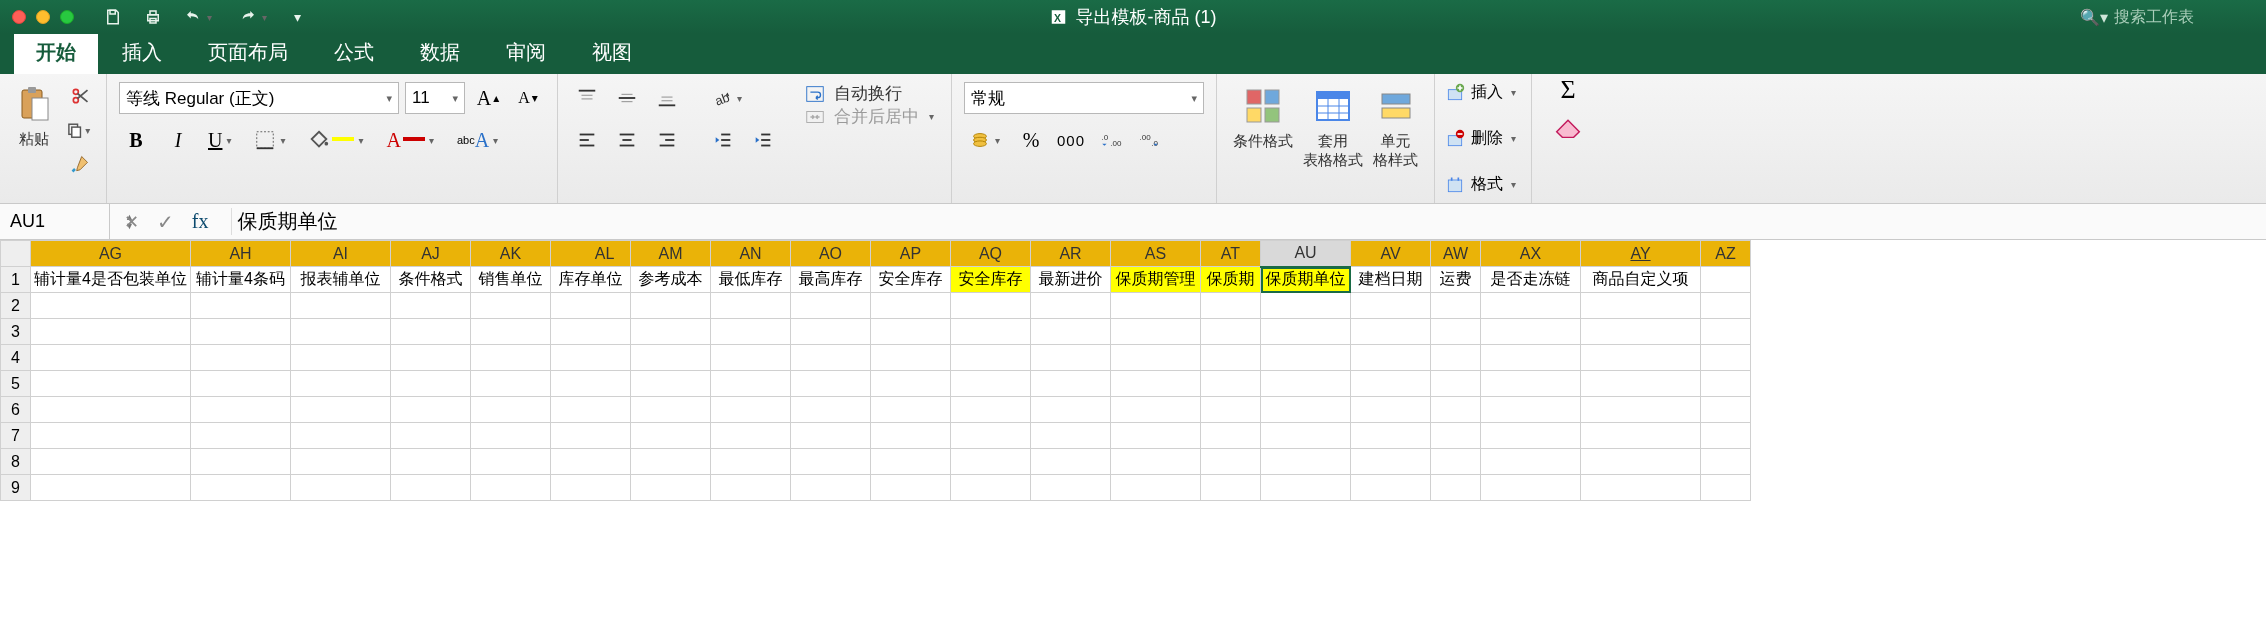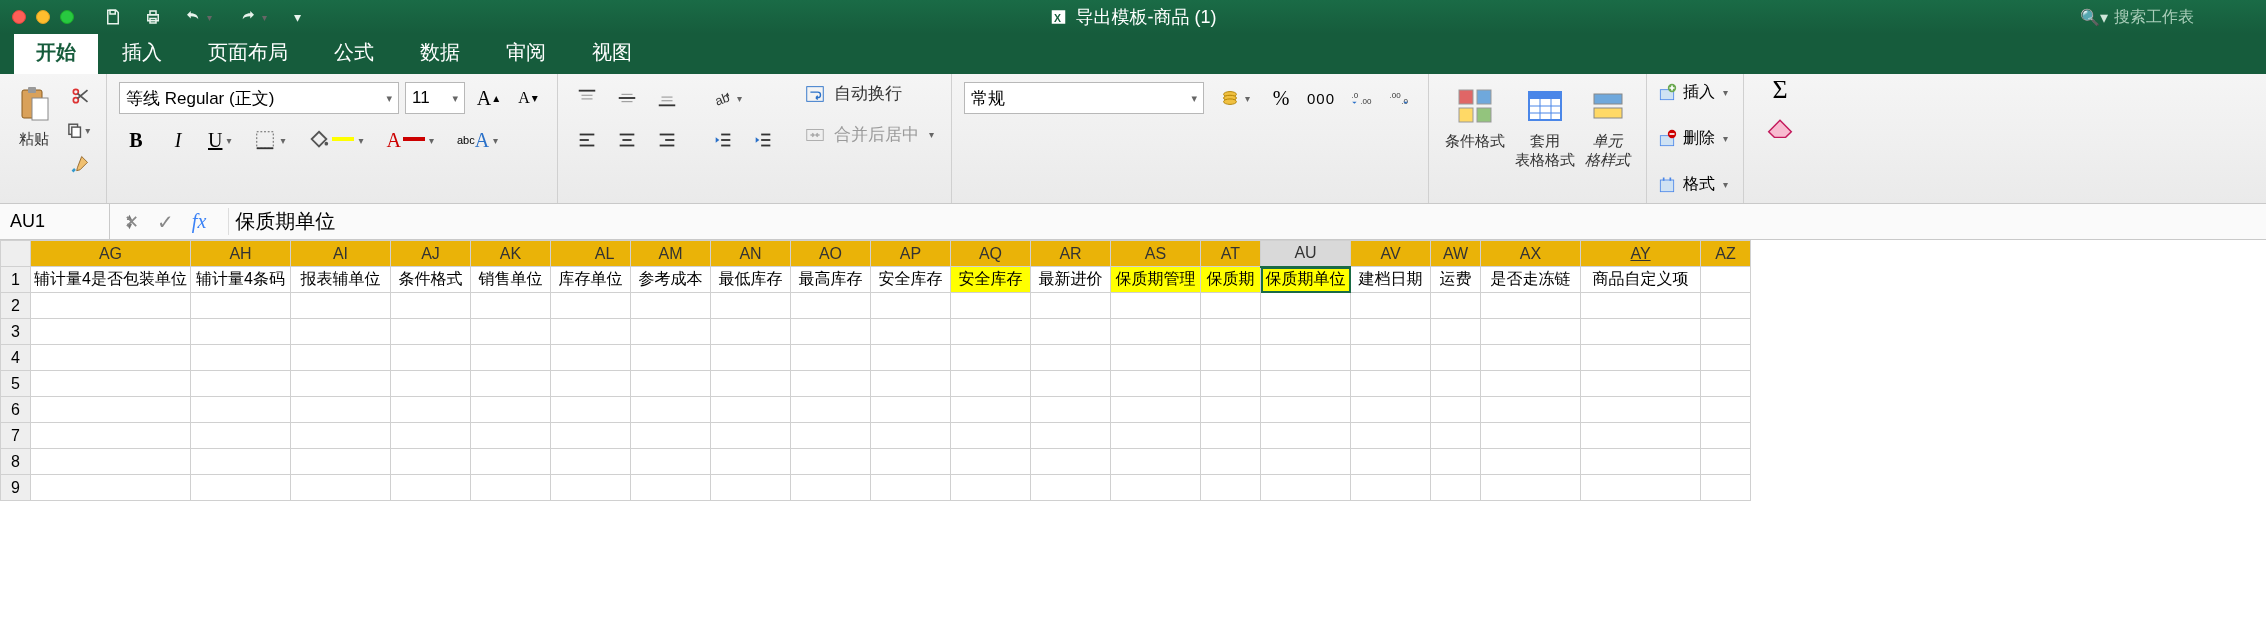--- a/index.html
+++ b/index.html
@@ -47,46 +47,46 @@
   .fontsize { width:60px;}
   .iconbtn { height:32px; min-width:34px; background:#fff0; border:1px solid transparent; display:flex; align-items:center; justify-content:center; cursor:pointer; padding:0 4px; gap:2px;}
   .iconbtn svg { width:22px; height:22px;}
   .stylebtns { display:flex; gap:8px;}
   .txt { font-size:20px; font-family: "Times New Roman", serif;}
   .bold{font-weight:bold;} .ital{font-style:italic;} .ul{text-decoration:underline;}
   .colbar { width:22px; height:4px; margin-top:-2px;}
 
   .aligncol { display:flex; flex-direction:column; gap:10px;}
   .alignrow { display:flex; gap:6px;}
-  .wrapcol { display:flex; flex-direction:column; gap:18px; margin-left:14px;}
+  .wrapcol { display:flex; flex-direction:column; margin-left:14px;}
   .wrapbtn { display:flex; align-items:center; gap:8px; cursor:pointer; font-size:17px; color:#333;}
   .wrapbtn.dis { color:#9a9a9a;}
   .wrapbtn svg{width:22px;height:22px;}
 
-  .numcol { display:flex; gap:10px;}
+  .numcol { display:flex; flex-direction:column; gap:10px;}
   .numfmt { width:240px;}
   .numbtns{ display:flex; gap:4px;}
 
   .stylegroup{ display:flex; gap:10px; padding:6px 10px 2px 10px;}
   .cellgroup { padding:6px 10px;}
   .cellrow { display:flex; align-items:center; gap:6px; font-size:16px; cursor:pointer; padding:2px 0;}
   .cellrow svg{width:20px;height:20px;}
 
   .endgroup { display:flex; align-items:center; padding:0 14px;}
   .endgroup .iconbtn svg{width:34px;height:34px;}
 
   
   .fxbar { height: 36px; border-bottom:1px solid #c9c9c9; display:flex; align-items:center; background:#fafafa;}
   .namebox { width:110px; height:100%; border-right:1px solid #c9c9c9; display:flex; align-items:center; padding:0 10px; font-size:18px;gap:45px;}
   .namebox input{border:none;background:transparent;font-size:18px;width:70px;outline:none;}
   .namestep{display:flex;flex-direction:column;margin-left:auto;}
   .namestep div{font-size:9px;color:#777;line-height:9px;cursor:pointer;}
   .fxctl{display:flex;align-items:center;gap:18px;padding:0 14px;color:#888;}
   .fxctl .x{font-size:18px;} .fxctl .ck{font-size:20px;}
-  .fxlabel{font-style:italic;font-family:"Times New Roman",serif;font-size:20px;color:#3b82f6;margin-right:8px;}
+  .fxlabel{font-family:"Times New Roman",serif;font-size:20px;color:#0c4a6e;margin-right:8px;}
   .fxval{font-size:20px;padding-left:6px;border-left:1px solid #ddd;}
 
   
   .gridwrap{overflow:auto;}
   table.grid{border-collapse:collapse;table-layout:fixed;}
   .grid th,.grid td{border:1px solid #d0d0d0;height:26px;font-size:16px;text-align:center;background:#fff;white-space:nowrap;overflow:hidden;}
   .grid thead th{background:#eab308;font-weight:normal;color:#333;}
   .grid .rowhdr{background:#eee;width:30px;font-weight:normal;}
   .grid thead th.sel{background:#d9d9d9;border-bottom:2px solid #1a6b46;}
   .grid .corner{background:#eee;width:30px;}
@@ -417,21 +417,21 @@
           <span style="white-space:pre-line;text-align:center;">套用
 表格格式</span>
         </div>
       <div class="bigbtn">
           <div class="ic">
             <svg viewBox="0 0 40 40">
               <rect x="6" y="8" width="28" height="10" fill="#6fa8dc" stroke="#888"></rect>
               <rect x="6" y="22" width="28" height="10" fill="#ffd966" stroke="#888"></rect>
             </svg>
           </div>
-          <span style="white-space:pre-line;text-align:center;font-style:italic;">单元
+          <span style="white-space:pre-line;text-align:center;">单元
 格样式</span>
         </div>
     </div>
   </div>
 
   <div class="group cellgroup">
     <div class="cellrow">
         <svg viewBox="0 0 24 24">
           <rect x="4" y="8" width="16" height="12" fill="#cfe2f3" stroke="#4a86e8"></rect>
           <circle cx="18" cy="6" r="5" fill="#6aa84f"></circle>

